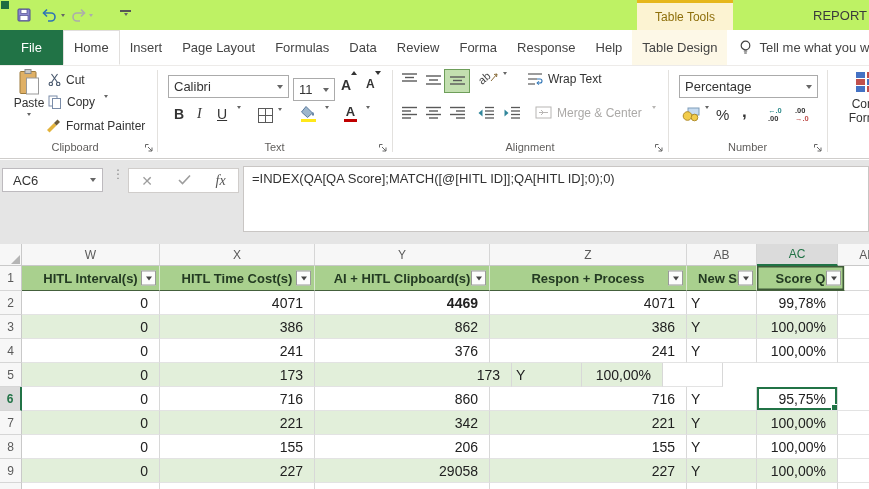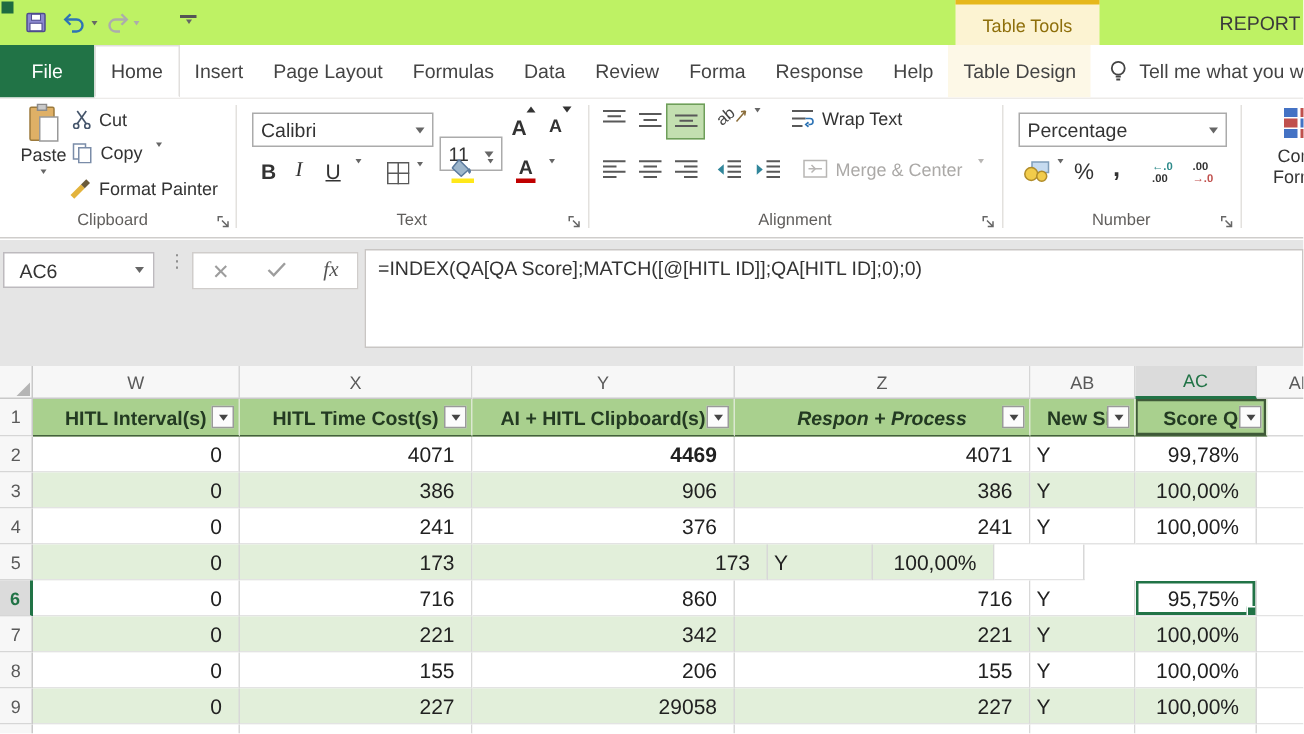--- a/index.html
+++ b/index.html
@@ -192,21 +192,21 @@
   <span class="launcher" style="left:144px"><svg width="10" height="10" viewBox="0 0 10 10">
         <path d="M1.5 4.5 V1.5 H4.5" fill="none" stroke="#666"></path>
         <path d="M4 4 L8 8 M8 4.5 V8 H4.5" fill="none" stroke="#666"></path>
       </svg></span>
   <div class="gsep" style="left:157px"></div>
 
   <div class="combo" style="left:168px;top:9px;width:121px;height:23px">
     <span>Calibri</span>
       <span class="caret"></span>
   </div>
-  <div class="combo" style="left:293px;top:25px;width:42px;height:23px">
+  <div class="combo" style="left:293px;top:12px;width:42px;height:23px">
     <span>11</span>
       <span class="caret"></span>
   </div>
   <div class="rbtn" style="left:341px;top:11px">
       <span class="letterA">A</span>
       <span class="tinytri-up"></span>
     </div>
   <div class="rbtn" style="left:366px;top:11px">
       <span class="letterA" style="font-size:12px">A</span>
       <span class="tinytri-dn"></span>
@@ -473,21 +473,21 @@
         <span class="filter">
           <i></i>
         </span>
       </div>
       <div class="hcell" style="width: 175px;">
         <span class="htext">AI + HITL Clipboard(s)</span>
         <span class="filter">
           <i></i>
         </span>
       </div>
-      <div class="hcell" style="width: 197px; font-style: italic;">
+      <div class="hcell" style="width: 197px;">
         <span class="htext">Respon + Process</span>
         <span class="filter">
           <i></i>
         </span>
       </div>
       <div class="hcell" style="width: 70px;">
         <span class="htext">New SL</span>
         <span class="filter">
           <i></i>
         </span>
@@ -507,21 +507,21 @@
       <div class="dcell" style="width: 175px; font-weight: bold;">4469</div>
       <div class="dcell" style="width: 197px;">4071</div>
       <div class="dcell left" style="width: 70px;">Y</div>
       <div class="dcell" style="width: 81px;">99,78%</div>
       <div class="dcell outside" style="width: 60px;"></div>
     </div>
     <div class="srow drow band">
       <div class="rownum">3</div>
       <div class="dcell" style="width: 138px;">0</div>
       <div class="dcell" style="width: 155px;">386</div>
-      <div class="dcell" style="width: 175px;">906</div>
+      <div class="dcell" style="width: 175px;">862</div>
       <div class="dcell" style="width: 197px;">386</div>
       <div class="dcell left" style="width: 70px;">Y</div>
       <div class="dcell" style="width: 81px;">100,00%</div>
       <div class="dcell outside" style="width: 60px;"></div>
     </div>
     <div class="srow drow">
       <div class="rownum">4</div>
       <div class="dcell" style="width: 138px;">0</div>
       <div class="dcell" style="width: 155px;">241</div>
       <div class="dcell" style="width: 175px;">376</div>

